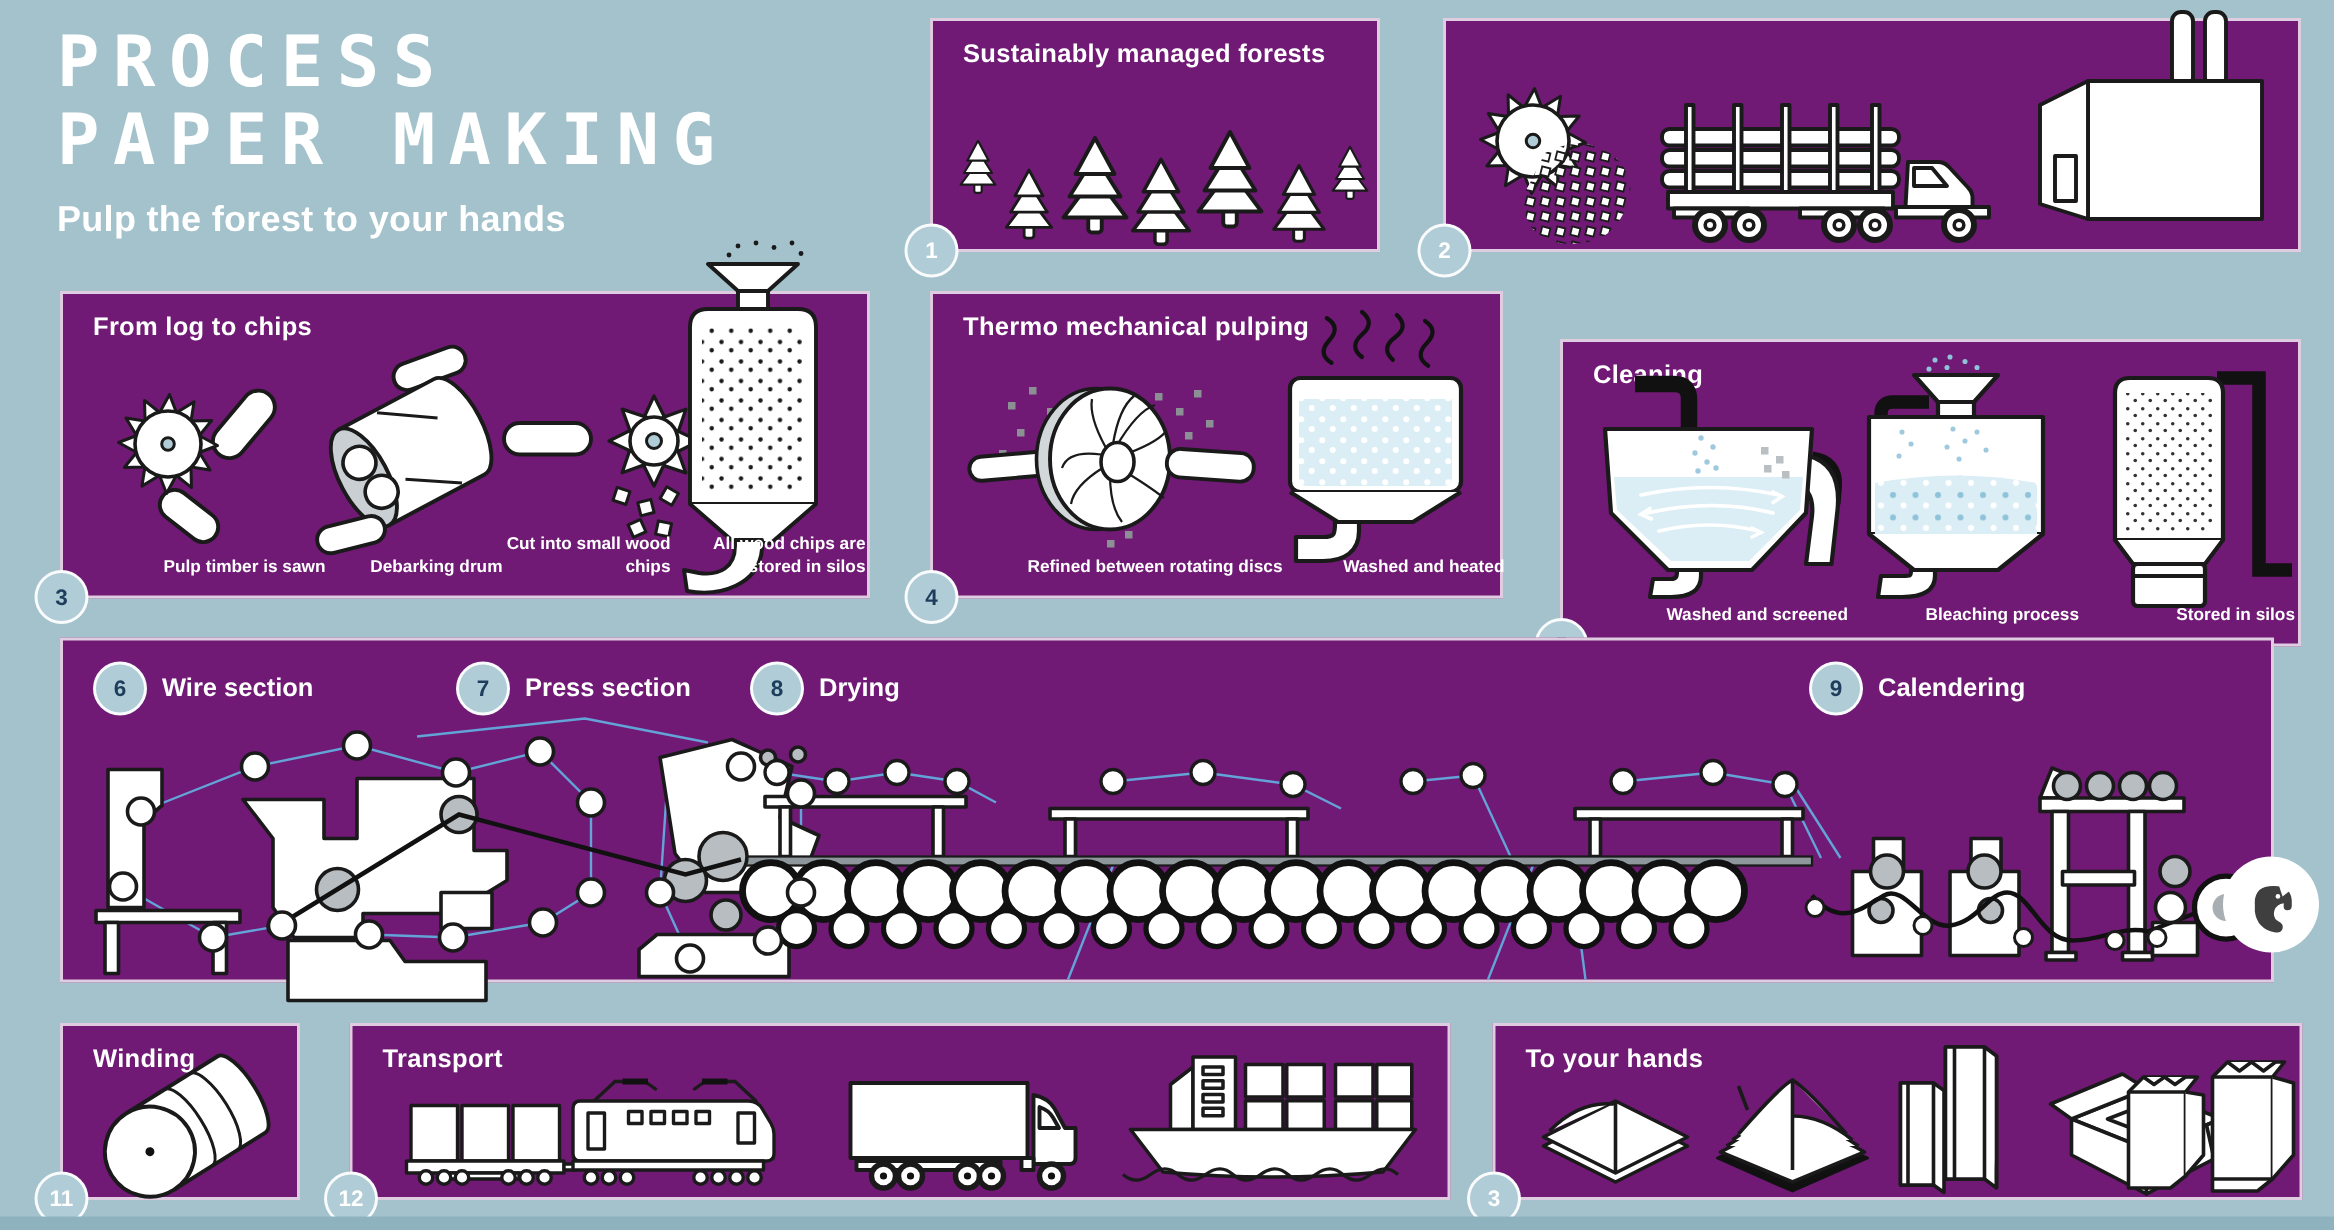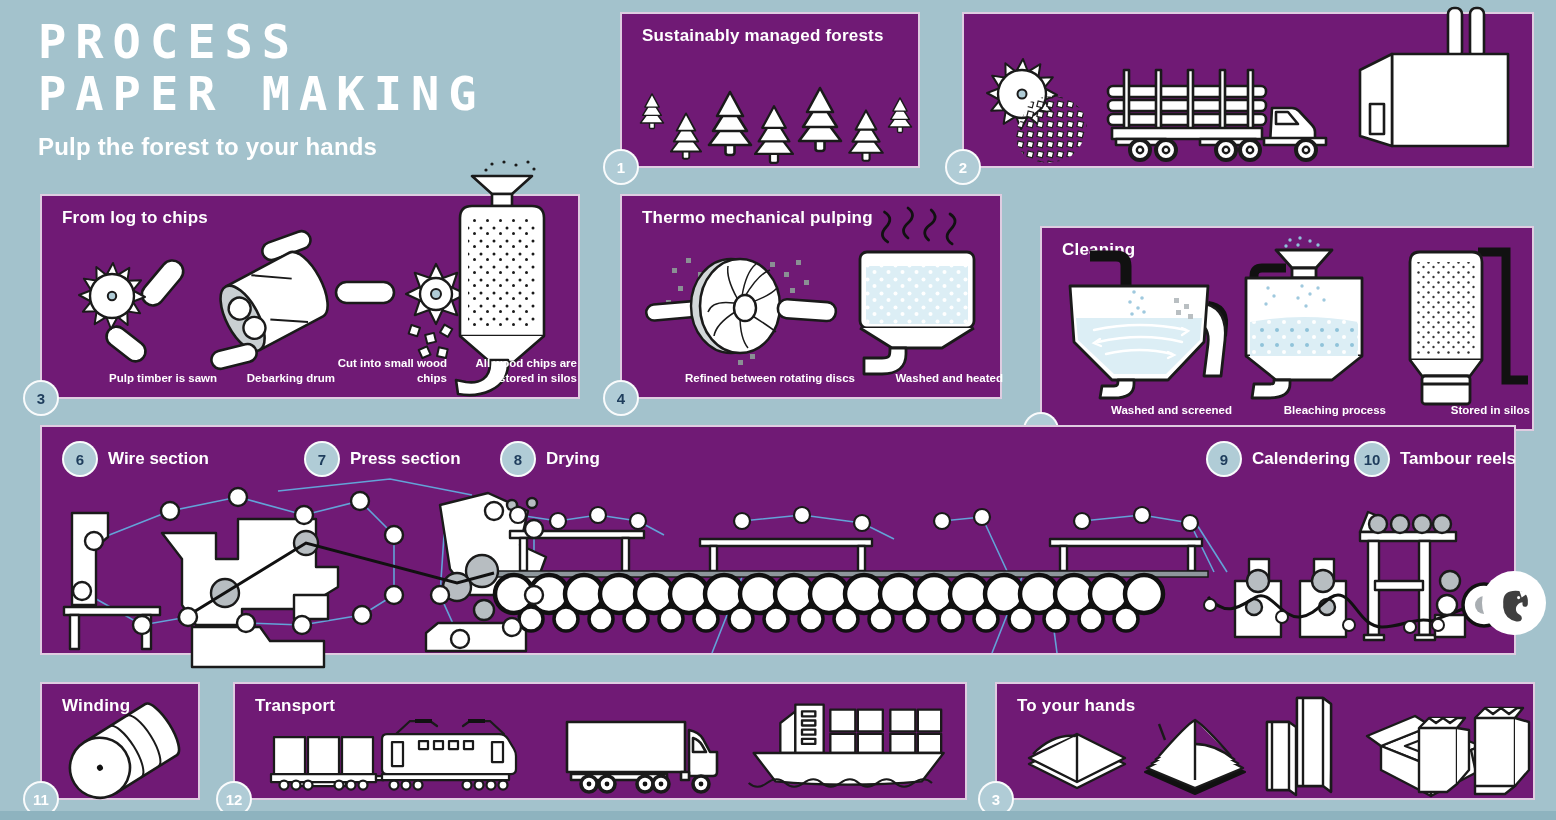--- a/index.html
+++ b/index.html
@@ -440,24 +440,20 @@
     <span>Press section</span>
   </div>
   <div class="band-label" style="left:458px;top:14px">
     <span class="nc nc--navy nc--inline">8</span>
     <span>Drying</span>
   </div>
   <div class="band-label" style="left:1164px;top:14px">
     <span class="nc nc--navy nc--inline">9</span>
     <span>Calendering</span>
   </div>
-  <div class="band-label" style="left:1312px;top:14px">
-    <span class="nc nc--navy nc--inline">10</span>
-    <span>Tambour reels</span>
-  </div>
 
   <svg class="icon" style="left:0;top:50px" width="1472" height="176" viewBox="0 0 1472 176">
     <defs>
       <g id="dryB">
           <circle r="19" fill="#fff" stroke="#111" stroke-width="4.5"></circle>
         </g>
       <g id="dryS">
           <circle r="12" fill="#fff" stroke="#111" stroke-width="3.5"></circle>
         </g>
       <g id="rw">

